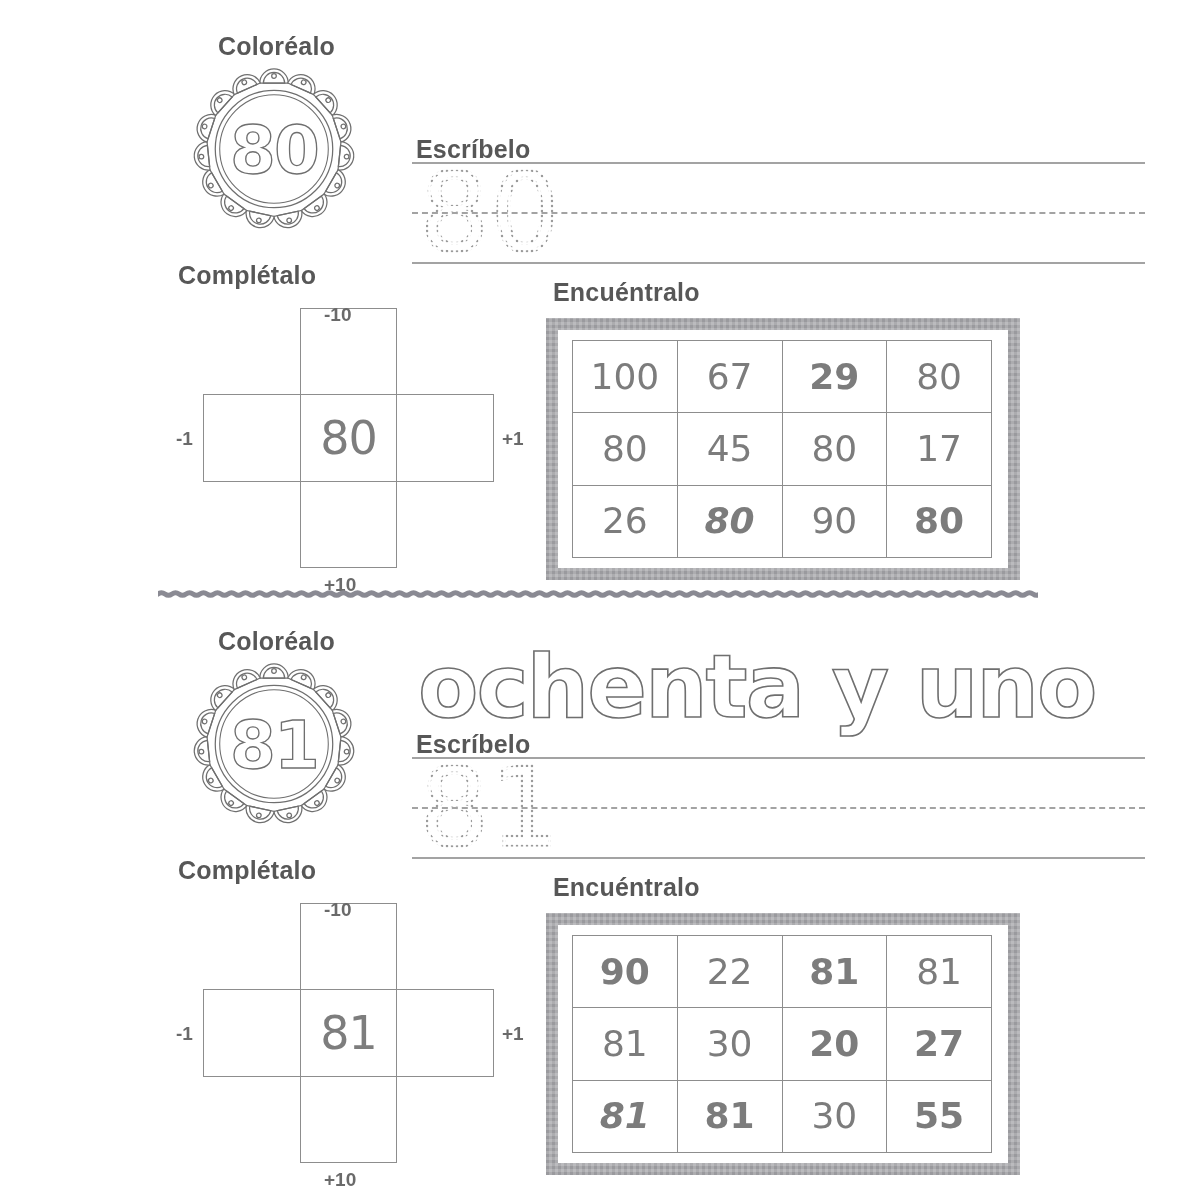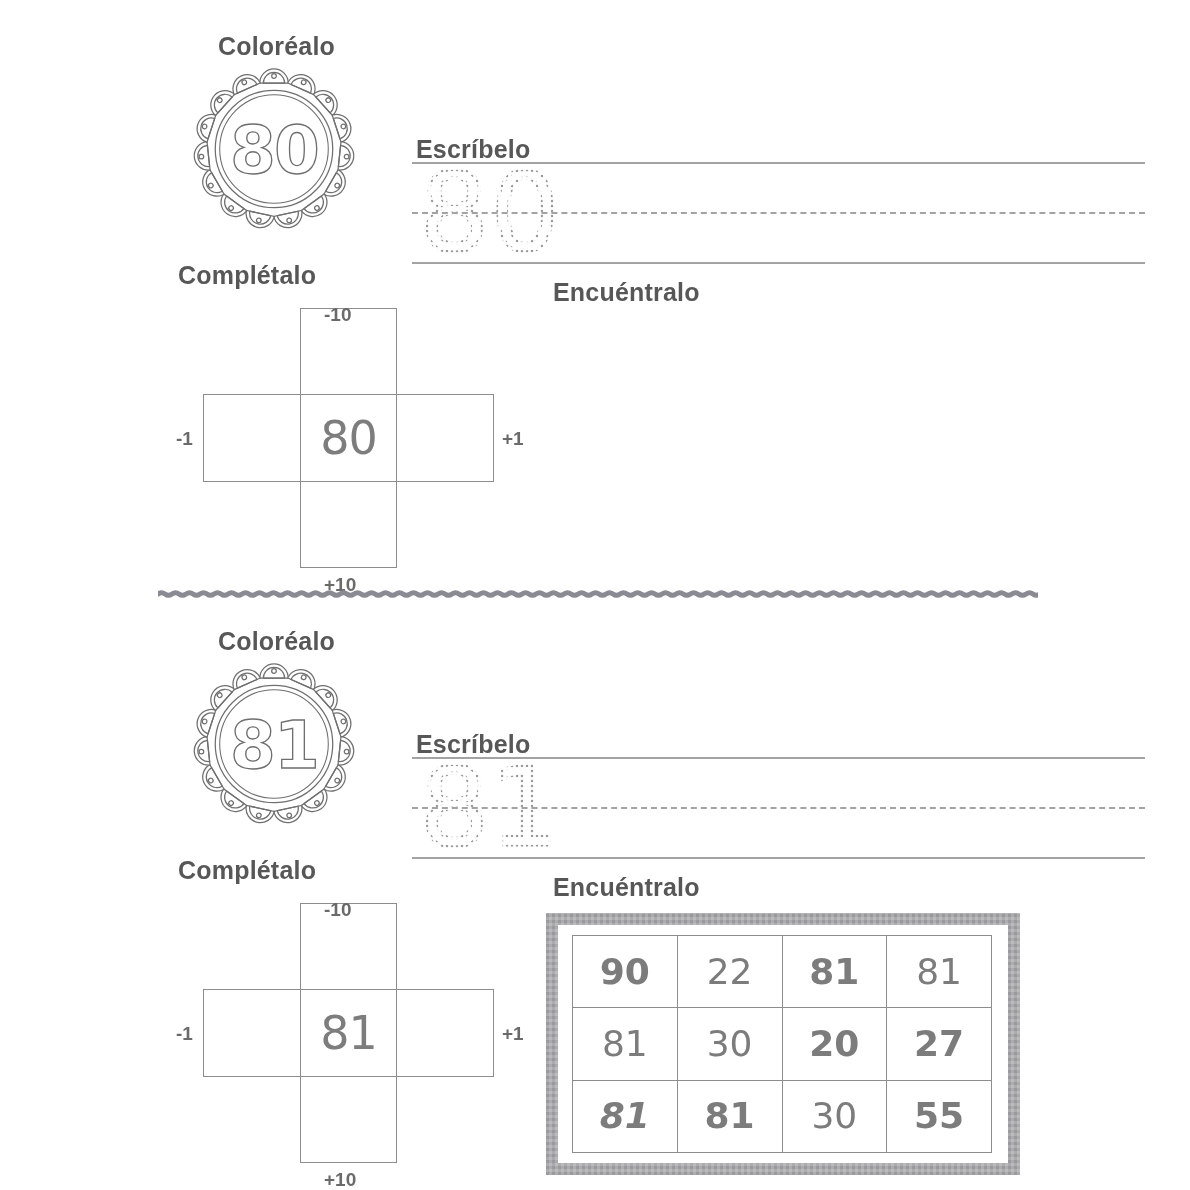--- a/index.html
+++ b/index.html
@@ -320,20 +320,45 @@
       <div class="cell bottom"></div>
       <div class="cross-num">80</div>
       <div class="op minus10">-10</div>
       <div class="op plus10">+10</div>
       <div class="op minus1">-1</div>
       <div class="op plus1">+1</div>
     </div>
 
     <div class="lbl lbl-encuentralo">Encuéntralo</div>
 
+    <div class="findit">
+      <div class="rough"></div>
+      <table>
+          <tbody>
+            <tr>
+              <td class="v-thin">100</td>
+              <td class="v-serif">67</td>
+              <td class="v-bold">29</td>
+              <td class="v-sans">80</td>
+            </tr>
+            <tr>
+              <td class="v-serif">80</td>
+              <td class="v-light">45</td>
+              <td class="v-serif">80</td>
+              <td class="v-mono">17</td>
+            </tr>
+            <tr>
+              <td class="v-thin">26</td>
+              <td class="v-script">80</td>
+              <td class="v-serif">90</td>
+              <td class="v-bold">80</td>
+            </tr>
+          </tbody>
+        </table>
+    </div>
   </div>
 
   <div class="divider">
     <svg viewBox="0 0 880 16" preserveAspectRatio="none">
       <path id="wavepath" d="M 0 8 Q 3.5 5.4 7 8 Q 10.5 10.6 14 8 Q 17.5 5.4 21 8 Q 24.5 10.6 28 8 Q 31.5 5.4 35 8 Q 38.5 10.6 42 8 Q 45.5 5.4 49 8 Q 52.5 10.6 56 8 Q 59.5 5.4 63 8 Q 66.5 10.6 70 8 Q 73.5 5.4 77 8 Q 80.5 10.6 84 8 Q 87.5 5.4 91 8 Q 94.5 10.6 98 8 Q 101.5 5.4 105 8 Q 108.5 10.6 112 8 Q 115.5 5.4 119 8 Q 122.5 10.6 126 8 Q 129.5 5.4 133 8 Q 136.5 10.6 140 8 Q 143.5 5.4 147 8 Q 150.5 10.6 154 8 Q 157.5 5.4 161 8 Q 164.5 10.6 168 8 Q 171.5 5.4 175 8 Q 178.5 10.6 182 8 Q 185.5 5.4 189 8 Q 192.5 10.6 196 8 Q 199.5 5.4 203 8 Q 206.5 10.6 210 8 Q 213.5 5.4 217 8 Q 220.5 10.6 224 8 Q 227.5 5.4 231 8 Q 234.5 10.6 238 8 Q 241.5 5.4 245 8 Q 248.5 10.6 252 8 Q 255.5 5.4 259 8 Q 262.5 10.6 266 8 Q 269.5 5.4 273 8 Q 276.5 10.6 280 8 Q 283.5 5.4 287 8 Q 290.5 10.6 294 8 Q 297.5 5.4 301 8 Q 304.5 10.6 308 8 Q 311.5 5.4 315 8 Q 318.5 10.6 322 8 Q 325.5 5.4 329 8 Q 332.5 10.6 336 8 Q 339.5 5.4 343 8 Q 346.5 10.6 350 8 Q 353.5 5.4 357 8 Q 360.5 10.6 364 8 Q 367.5 5.4 371 8 Q 374.5 10.6 378 8 Q 381.5 5.4 385 8 Q 388.5 10.6 392 8 Q 395.5 5.4 399 8 Q 402.5 10.6 406 8 Q 409.5 5.4 413 8 Q 416.5 10.6 420 8 Q 423.5 5.4 427 8 Q 430.5 10.6 434 8 Q 437.5 5.4 441 8 Q 444.5 10.6 448 8 Q 451.5 5.4 455 8 Q 458.5 10.6 462 8 Q 465.5 5.4 469 8 Q 472.5 10.6 476 8 Q 479.5 5.4 483 8 Q 486.5 10.6 490 8 Q 493.5 5.4 497 8 Q 500.5 10.6 504 8 Q 507.5 5.4 511 8 Q 514.5 10.6 518 8 Q 521.5 5.4 525 8 Q 528.5 10.6 532 8 Q 535.5 5.4 539 8 Q 542.5 10.6 546 8 Q 549.5 5.4 553 8 Q 556.5 10.6 560 8 Q 563.5 5.4 567 8 Q 570.5 10.6 574 8 Q 577.5 5.4 581 8 Q 584.5 10.6 588 8 Q 591.5 5.4 595 8 Q 598.5 10.6 602 8 Q 605.5 5.4 609 8 Q 612.5 10.6 616 8 Q 619.5 5.4 623 8 Q 626.5 10.6 630 8 Q 633.5 5.4 637 8 Q 640.5 10.6 644 8 Q 647.5 5.4 651 8 Q 654.5 10.6 658 8 Q 661.5 5.4 665 8 Q 668.5 10.6 672 8 Q 675.5 5.4 679 8 Q 682.5 10.6 686 8 Q 689.5 5.4 693 8 Q 696.5 10.6 700 8 Q 703.5 5.4 707 8 Q 710.5 10.6 714 8 Q 717.5 5.4 721 8 Q 724.5 10.6 728 8 Q 731.5 5.4 735 8 Q 738.5 10.6 742 8 Q 745.5 5.4 749 8 Q 752.5 10.6 756 8 Q 759.5 5.4 763 8 Q 766.5 10.6 770 8 Q 773.5 5.4 777 8 Q 780.5 10.6 784 8 Q 787.5 5.4 791 8 Q 794.5 10.6 798 8 Q 801.5 5.4 805 8 Q 808.5 10.6 812 8 Q 815.5 5.4 819 8 Q 822.5 10.6 826 8 Q 829.5 5.4 833 8 Q 836.5 10.6 840 8 Q 843.5 5.4 847 8 Q 850.5 10.6 854 8 Q 857.5 5.4 861 8 Q 864.5 10.6 868 8 Q 871.5 5.4 875 8 Q 878.5 10.6 882 8" fill="none" stroke="#8a8a93" stroke-width="5" stroke-linecap="round"></path>
     </svg>
   </div>
 
   <div class="section s2">
 
@@ -419,20 +444,23 @@
             </g>
           </g>
         <circle cx="100" cy="100" r="66" fill="#ffffff" stroke="#6f6f6f" stroke-width="1.4"></circle>
         <circle cx="100" cy="100" r="61" fill="none" stroke="#6f6f6f" stroke-width="1.2"></circle>
         <text class="med-num" x="100" y="102">81</text>
       </svg>
     </div>
 
     <div class="lbl lbl-completalo">Complétalo</div>
 
+    <div class="title-wrap">
+      <div class="title-word narrow">ochenta y uno</div>
+    </div>
 
     <div class="lbl lbl-escribelo">Escríbelo</div>
 
     <div class="write-area">
       <div class="wline top"></div>
       <div class="wline mid"></div>
       <div class="wline bottom"></div>
       <div class="trace-num">81</div>
     </div>
 

